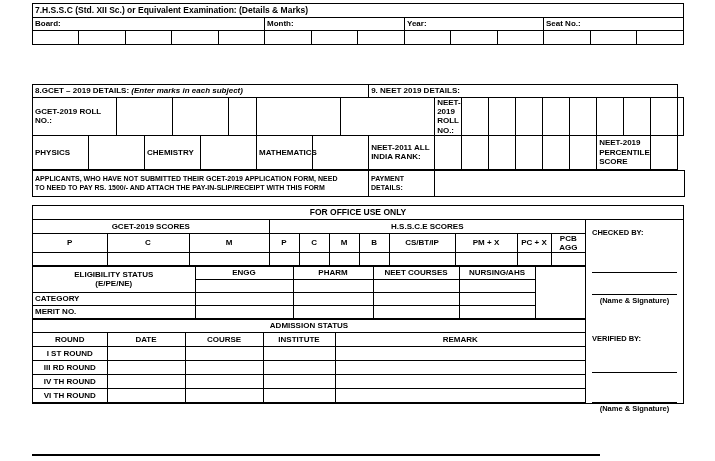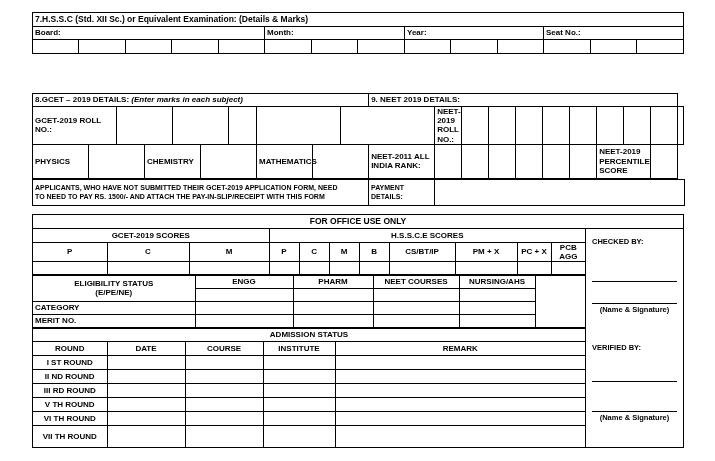--- a/index.html
+++ b/index.html
@@ -13,21 +13,20 @@
     font-family: "Liberation Sans", sans-serif;
     color: #000000;
     position: relative;
     overflow: hidden;
   }
   .page {
     position: absolute;
     left: 0; top: 0;
     width: 715px;
     height: 343px;
-    margin-top: 9px;
   }
 
   table.grid {
     border-collapse: collapse;
     table-layout: fixed;
   }
   table.grid td, table.grid th {
     border: 1px solid #000000;
     padding: 0 2px;
     font-size: 8px;
@@ -397,53 +396,39 @@
               <td class="ctr nbr">REMARK</td>
             </tr>
             <tr>
               <td class="ctr nbl">I ST ROUND</td>
               <td></td>
               <td></td>
               <td></td>
               <td class="nbr"></td>
             </tr>
             <tr>
-              <td class="ctr nbl">II ND ROUND</td>
+              <td class="ctr nbl">III RD ROUND</td>
               <td></td>
               <td></td>
               <td></td>
               <td class="nbr"></td>
             </tr>
             <tr>
-              <td class="ctr nbl">III RD ROUND</td>
+              <td class="ctr nbl">IV TH ROUND</td>
               <td></td>
               <td></td>
               <td></td>
               <td class="nbr"></td>
             </tr>
             <tr>
-              <td class="ctr nbl">V TH ROUND</td>
+              <td class="ctr nbl">VI TH ROUND</td>
               <td></td>
               <td></td>
               <td></td>
               <td class="nbr"></td>
-            </tr>
-            <tr>
-              <td class="ctr nbl">VI TH ROUND</td>
-              <td></td>
-              <td></td>
-              <td></td>
-              <td class="nbr"></td>
-            </tr>
-            <tr>
-              <td class="ctr nbl nbb" style="height:22px">VII TH ROUND</td>
-              <td class="nbb"></td>
-              <td class="nbb"></td>
-              <td class="nbb"></td>
-              <td class="nbr nbb"></td>
             </tr>
           </tbody>
         </table>
 
       </div>
 
       <div id="office-right">
         <div class="sigbox" style="top:8px;">CHECKED BY:</div>
         <div class="sig-line" style="top:52px;"></div>
         <div class="sig-line" style="top:74px;"></div>

